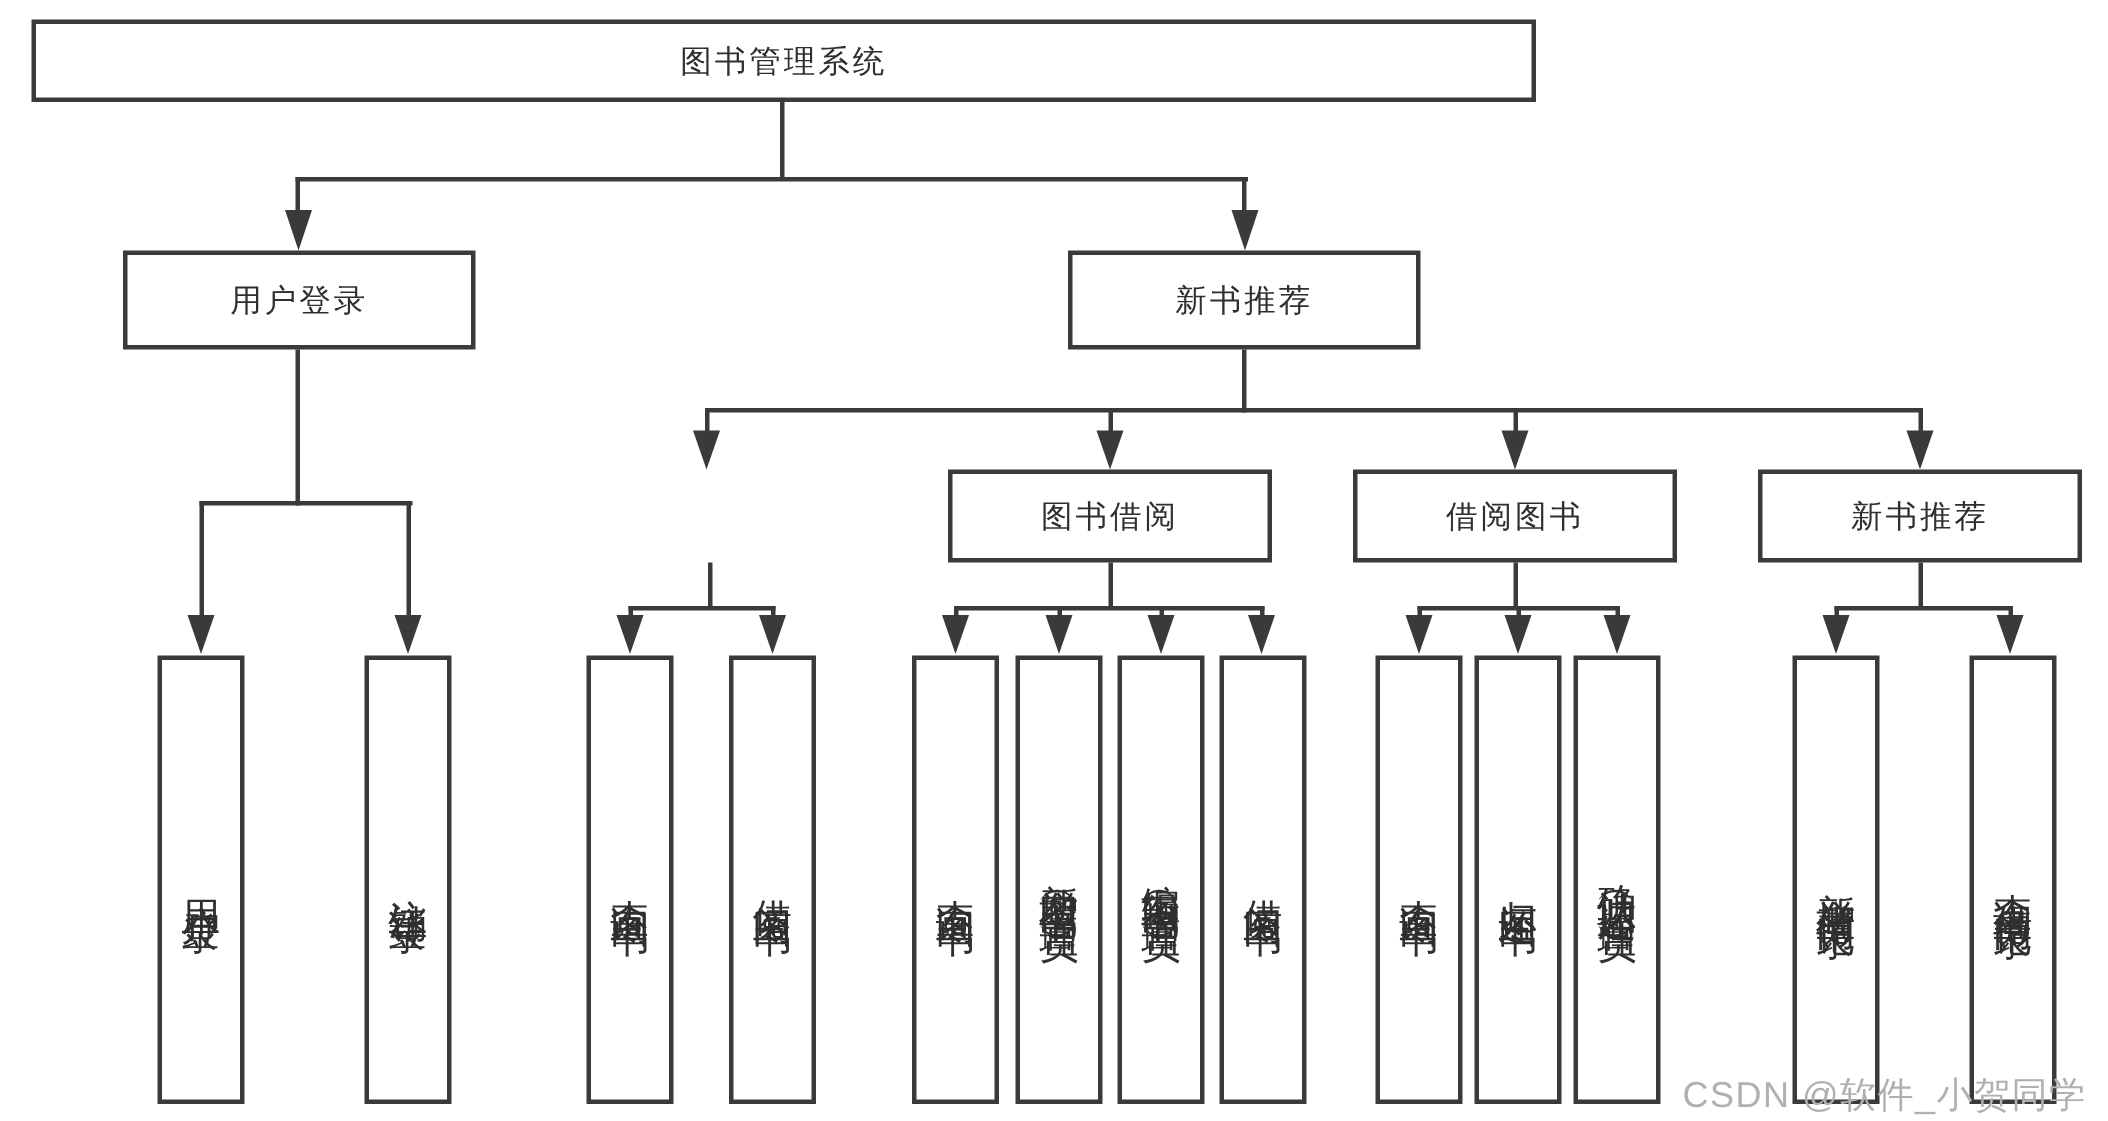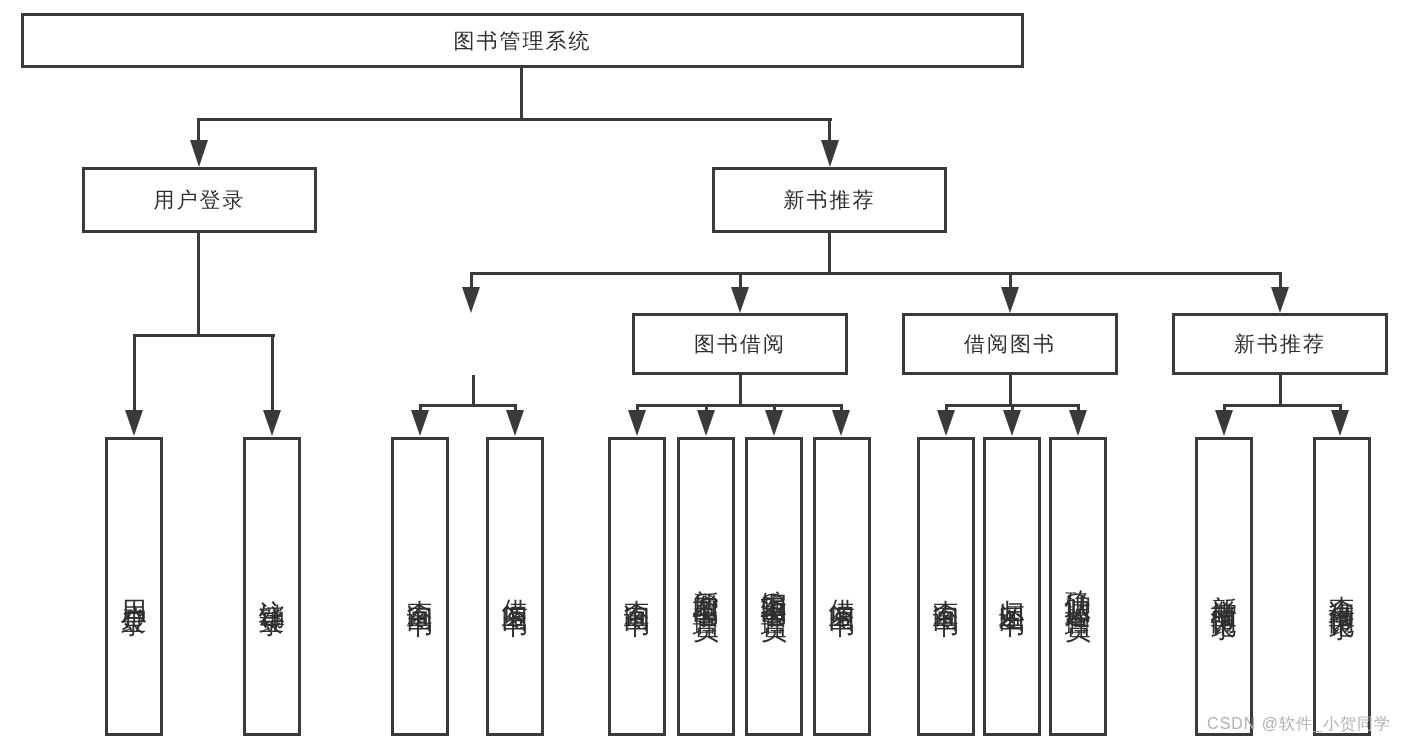--- a/index.html
+++ b/index.html
@@ -47,21 +47,21 @@
     position:absolute;
     width:0;height:0;
     border-left:9px solid transparent;
     border-right:9px solid transparent;
     border-top:26px solid var(--line);
   }
   .arrow.tall{border-top-width:27px;}
   #watermark{
     position:absolute;
     top:714px;right:14px;
-    font-size:16px;
+    font-size:24px;
     letter-spacing:1px;
     color:var(--wm);
     white-space:nowrap;
     z-index:5;
   }
 </style>
 </head>
 <body>
 
 <div id="stage">

